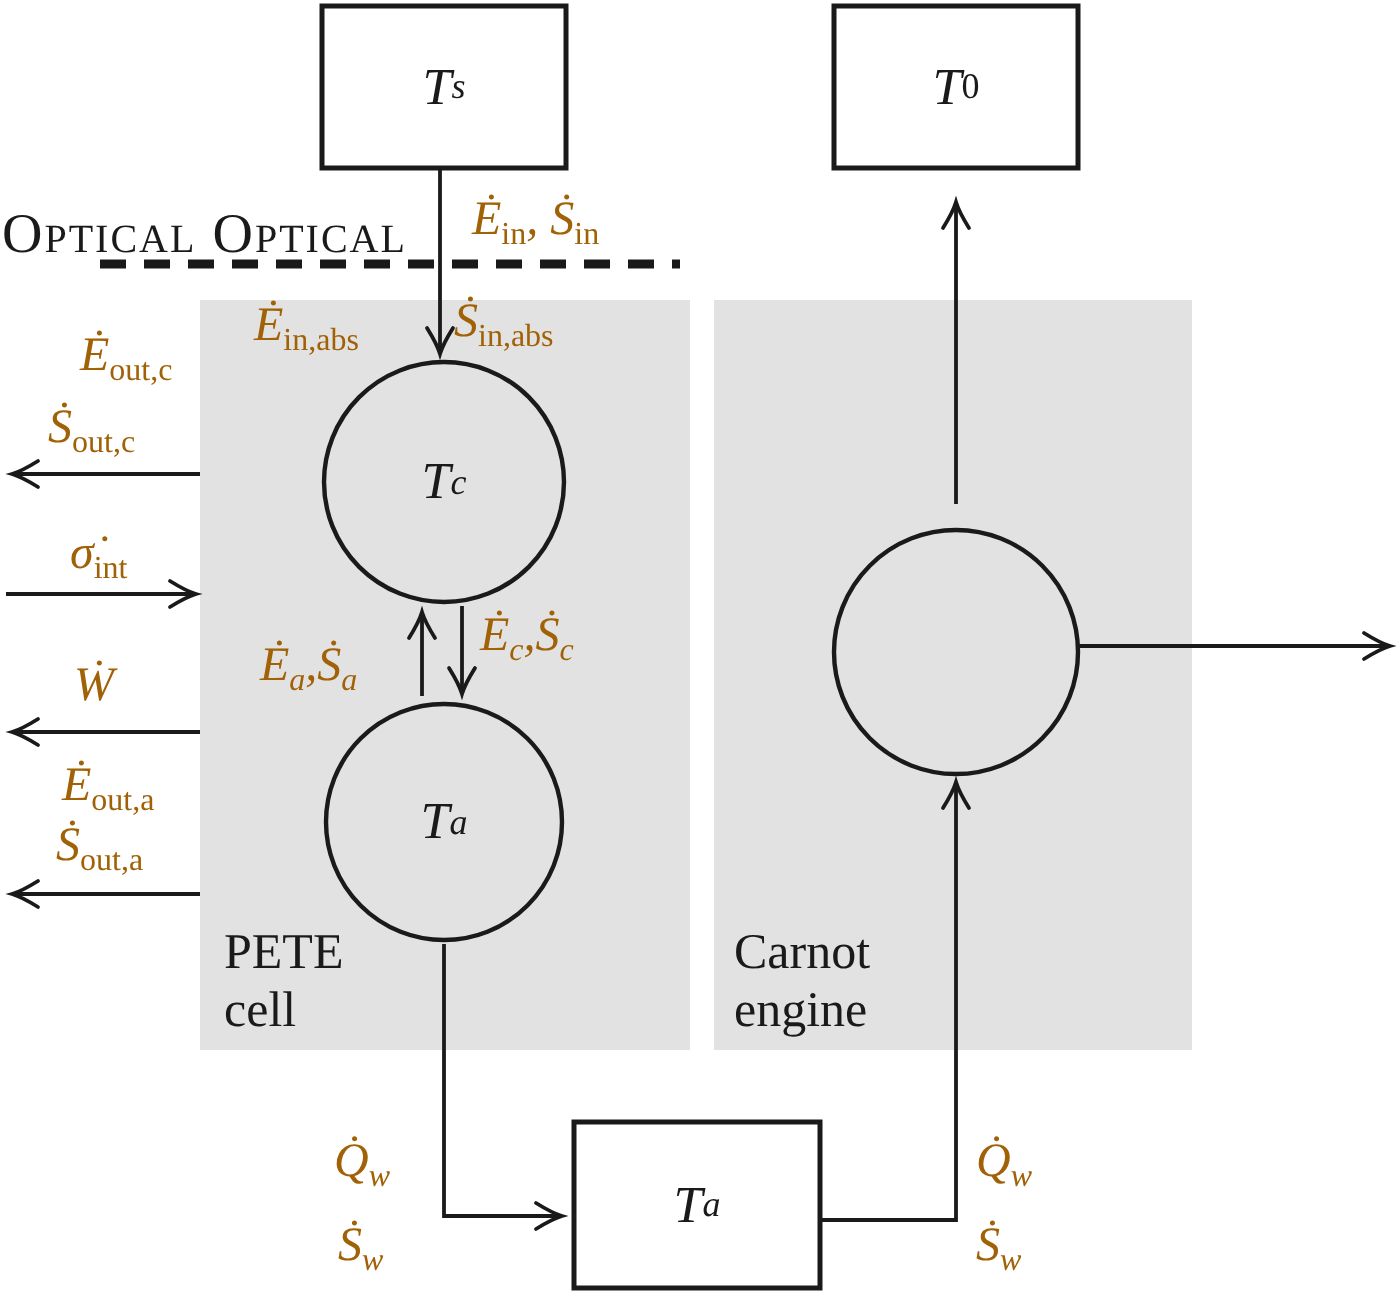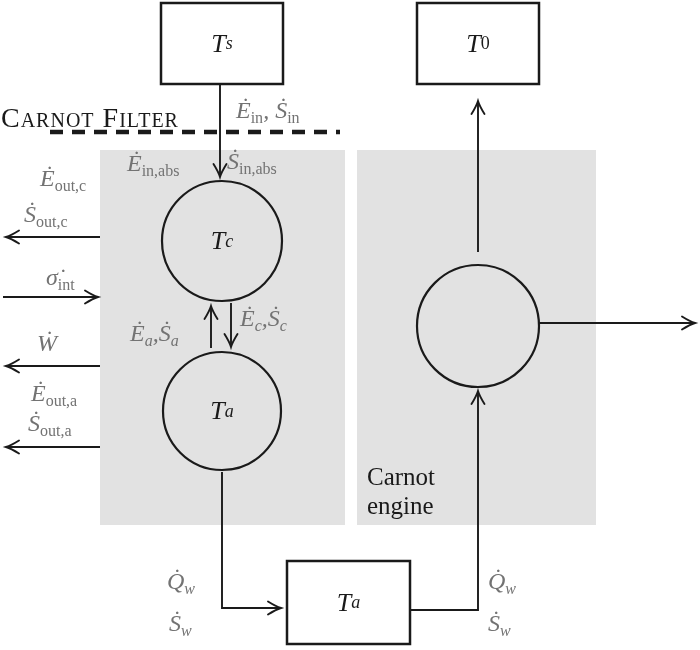--- a/index.html
+++ b/index.html
@@ -5,21 +5,21 @@
   html,body { margin:0; padding:0; background:#ffffff; }
   #stage {
     position:relative; width:700px; height:650px; background:#ffffff;
     font-family:"Liberation Serif","DejaVu Serif",serif; color:#1a1a1a;
     overflow:hidden;
   }
   #diagram-svg { position:absolute; left:0; top:0; }
 
   .lbl {
     position:absolute; font-style:italic; font-size:24px; line-height:1.05;
-    white-space:nowrap; color:#737373;
+    white-space:nowrap; color:#a16207;
   }
   .sub { font-size:16px; font-style:italic; vertical-align:-5px; }
   .rm  { font-style:normal; }
   .node-lbl {
     position:absolute; display:flex; align-items:center; justify-content:center;
     font-style:italic; font-size:26px; color:#1a1a1a;
   }
   .node-lbl .sub { font-size:18px; vertical-align:-6px; }
   .region-lbl {
     position:absolute; font-style:normal; font-size:25px; line-height:1.14;
@@ -29,21 +29,21 @@
     position:absolute; left:1px; top:102px; font-variant:small-caps;
     font-size:28px; letter-spacing:1px; font-style:normal; color:#1a1a1a;
   }
 
   
   #lbl-ein-sin   { left:236px; top:98px;  }
   #lbl-einabs    { left:127px; top:151px; }
   #lbl-sinabs    { left:227px; top:149px; }
   #lbl-eoutc     { left:40px;  top:166px; }
   #lbl-soutc     { left:24px;  top:202px; }
-  #lbl-sigma     { left:46px;  top:265px; }
+  #lbl-sigma     { left:35px;  top:265px; }
   #lbl-w         { left:37px;  top:331px; }
   #lbl-eouta     { left:31px;  top:381px; }
   #lbl-souta     { left:28px;  top:411px;text-align:right; }
   #lbl-easa      { left:130px; top:321px; }
   #lbl-ecsc      { left:240px; top:306px;text-align:center; }
   #lbl-wcarnot   { left:600px; top:279px; }
   #lbl-qw-left   { left:167px; top:569px; }
   #lbl-sw-left   { left:169px; top:611px; }
   #lbl-qw-right  { left:488px; top:569px; }
   #lbl-sw-right  { left:488px; top:611px; }
@@ -99,21 +99,21 @@
       <path d="M 19 440.5 Q 11 445.5 6 447 Q 11 448.5 19 453.5"></path>
       <path d="M 204.5 319 Q 209.5 311 211 306 Q 212.5 311 217.5 319"></path>
       <path d="M 224.5 334 Q 229.5 342 231 347 Q 232.5 342 237.5 334"></path>
       <path d="M 268 601.5 Q 276 606.5 281 608 Q 276 609.5 268 614.5"></path>
       <path d="M 471.5 404 Q 476.5 396 478 391 Q 479.5 396 484.5 404"></path>
       <path d="M 471.5 114 Q 476.5 106 478 101 Q 479.5 106 484.5 114"></path>
       <path d="M 682 316.5 Q 690 321.5 695 323 Q 690 324.5 682 329.5"></path>
     </g>
   </svg>
 
-  <div id="lbl-optical-filter">Carnot Filter</div>
+  <div id="lbl-optical-filter">Optical Optical</div>
 
   <div class="node-lbl" id="lbl-ts">
     <span>T</span>
       <span class="sub">s</span>
   </div>
   <div class="node-lbl" id="lbl-t0">
     <span>T</span>
       <span class="sub rm">0</span>
   </div>
   <div class="node-lbl" id="lbl-tc">
@@ -176,18 +176,22 @@
   <div class="lbl" id="lbl-sw-left">
     <span>Ṡ</span><span class="sub">w</span>
   </div>
   <div class="lbl" id="lbl-qw-right">
     <span>Q̇</span><span class="sub">w</span>
   </div>
   <div class="lbl" id="lbl-sw-right">
     <span>Ṡ</span><span class="sub">w</span>
   </div>
 
+  <div class="region-lbl" id="lbl-pete">
+    <div>PETE</div>
+    <div>cell</div>
+  </div>
   <div class="region-lbl" id="lbl-carnot">
     <div>Carnot</div>
     <div>engine</div>
   </div>
 
 </div>
 
 </body></html>

